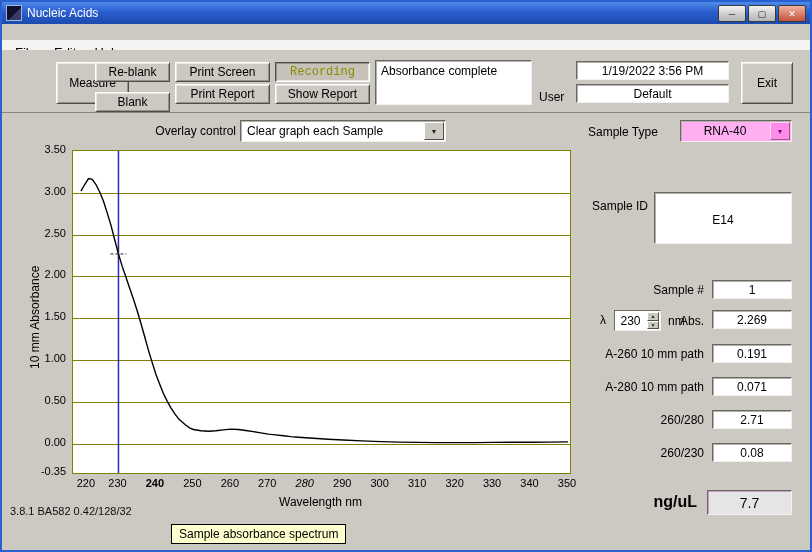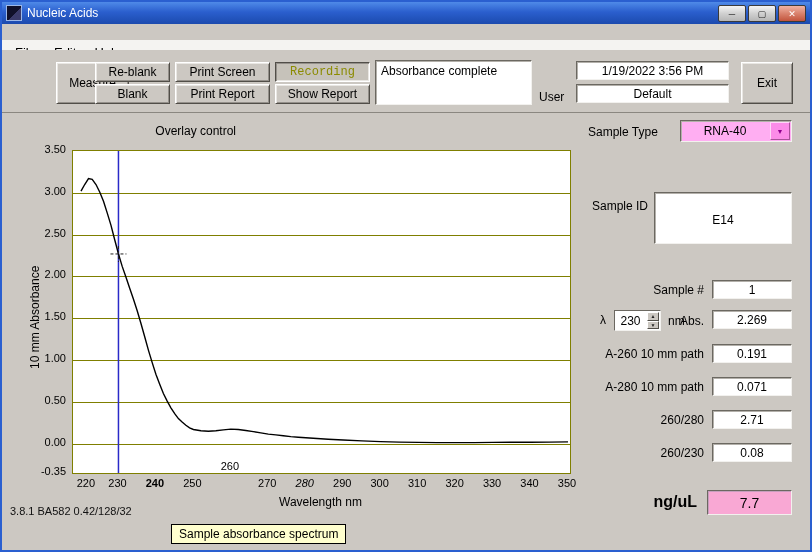--- a/index.html
+++ b/index.html
@@ -71,21 +71,21 @@
   .xlabel{position:absolute;left:70px;top:493px;width:497px;text-align:center;font-size:12px;}
 
   
   .spinner{position:absolute;left:612px;top:308px;width:47px;height:21px;background:#fff;box-sizing:border-box;
     border:1px solid;border-color:#6b6861 #f2f1ee #f2f1ee #6b6861;display:flex;}
   .spinner .val{flex:1;font-size:12px;display:flex;align-items:center;justify-content:center;}
   .spin-col{width:12px;display:flex;flex-direction:column;margin:1px;}
   .spin-btn{flex:1;background:#ccc8c2;border:1px solid;border-color:#fff #514e48 #514e48 #fff;
     font-size:5px;line-height:4px;display:flex;align-items:center;justify-content:center;color:#222;}
 
-  .conc-box{position:absolute;left:705px;top:488px;width:85px;height:25px;background:#f9a8d4;
+  .conc-box{position:absolute;left:705px;top:488px;width:85px;height:25px;background:#e5e5e5;
     box-sizing:border-box;border:1px solid;border-color:#6b6861 #f2f1ee #f2f1ee #6b6861;
     box-shadow:inset 1px 1px 0 #c79ebd;
     display:flex;align-items:center;justify-content:center;font-size:14px;}
   .ngul{position:absolute;left:598px;top:491px;width:97px;text-align:right;
     font-size:16px;font-weight:600;}
 
   .version{position:absolute;left:8px;top:503px;font-size:11px;color:#111;}
   .tooltip{position:absolute;left:169px;top:522px;background:#ffffce;border:1px solid #000;
     padding:2px 7px;font-size:12px;white-space:nowrap;}
 </style>
@@ -106,32 +106,36 @@
 
   <div class="menubar">
       <div class="menu-item"><u>F</u>ile</div>
       <div class="menu-item"><u>E</u>dit</div>
       <div class="menu-item"><u>H</u>elp</div>
     </div>
 
   <div class="toolbar"></div>
   <div class="tb" style="left:14px;top:60px;width:73px;height:42px;margin-left:40px;">Measure</div>
   <div class="tb" style="left:93px;top:60px;width:75px;height:20px;">Re-blank</div>
-  <div class="tb" style="left:93px;top:82px;width:75px;height:20px;">Blank</div>
+  <div class="tb" style="left:93px;top:90px;width:75px;height:20px;">Blank</div>
   <div class="tb" style="left:173px;top:60px;width:95px;height:20px;">Print Screen</div>
   <div class="tb" style="left:173px;top:82px;width:95px;height:20px;">Print Report</div>
   <div class="tb pressed" style="left:273px;top:60px;width:95px;height:20px;font-family:Liberation Mono, monospace;">Recording</div>
   <div class="tb" style="left:273px;top:82px;width:95px;height:20px;">Show Report</div>
   <div class="box topleft" style="left:373px;top:58px;width:157px;height:45px;">Absorbance complete</div>
   <div class="lbl" style="left:537px;top:88px;">User</div>
   <div class="box" style="left:574px;top:59px;width:153px;height:19px;">1/19/2022  3:56 PM</div>
   <div class="box" style="left:574px;top:82px;width:153px;height:19px;">Default</div>
   <div class="tb" style="left:739px;top:60px;width:52px;height:42px;">Exit</div>
 
   <div class="lbl r" style="left:110px;top:122px;width:124px;">Overlay control</div>
+  <div class="combo" style="left:238px;top:118px;width:206px;height:22px;">
+    <span class="txt">Clear graph each Sample</span>
+    <span class="arrow">▼</span>
+  </div>
 
   <div class="lbl" style="left:586px;top:123px;">Sample Type</div>
   <div class="combo pink" style="left:678px;top:118px;width:112px;height:22px;">
     <span class="txt">RNA-40</span>
     <span class="arrow">▼</span>
   </div>
 
   <div class="ylab">10 mm Absorbance</div>
   <div class="plot">
     <svg width="497" height="322" viewBox="0 0 497 322">
@@ -157,21 +161,21 @@
       <div class="tick r" style="left: 20px; width: 44px; top: 350.091px;">1.00</div>
       <div class="tick r" style="left: 20px; width: 44px; top: 391.909px;">0.50</div>
       <div class="tick r" style="left: 20px; width: 44px; top: 433.727px;">0.00</div>
       <div class="tick r" style="left: 20px; width: 44px; top: 463px;">-0.35</div>
     </div>
   <div>
       <div class="tick" style="top: 475px; left: 63px; width: 30px; text-align: right;">220</div>
       <div class="tick" style="top: 475px; left: 100.462px; width: 30px; text-align: center;">230</div>
       <div class="tick" style="top: 475px; left: 137.923px; width: 30px; text-align: center; font-weight: bold;">240</div>
       <div class="tick" style="top: 475px; left: 175.385px; width: 30px; text-align: center;">250</div>
-      <div class="tick" style="top: 458px; left: 212.846px; width: 30px; text-align: center;">260</div>
+      <div class="tick" style="top: 475px; left: 212.846px; width: 30px; text-align: center;">260</div>
       <div class="tick" style="top: 475px; left: 250.308px; width: 30px; text-align: center;">270</div>
       <div class="tick" style="top: 475px; left: 287.769px; width: 30px; text-align: center; font-style: italic;">280</div>
       <div class="tick" style="top: 475px; left: 325.231px; width: 30px; text-align: center;">290</div>
       <div class="tick" style="top: 475px; left: 362.692px; width: 30px; text-align: center;">300</div>
       <div class="tick" style="top: 475px; left: 400.154px; width: 30px; text-align: center;">310</div>
       <div class="tick" style="top: 475px; left: 437.615px; width: 30px; text-align: center;">320</div>
       <div class="tick" style="top: 475px; left: 475.077px; width: 30px; text-align: center;">330</div>
       <div class="tick" style="top: 475px; left: 512.538px; width: 30px; text-align: center;">340</div>
       <div class="tick" style="top: 475px; left: 550px; width: 30px; text-align: center;">350</div>
     </div>

